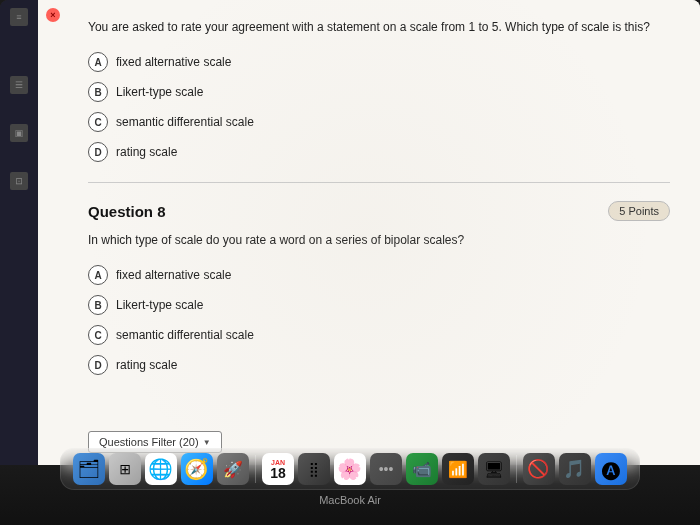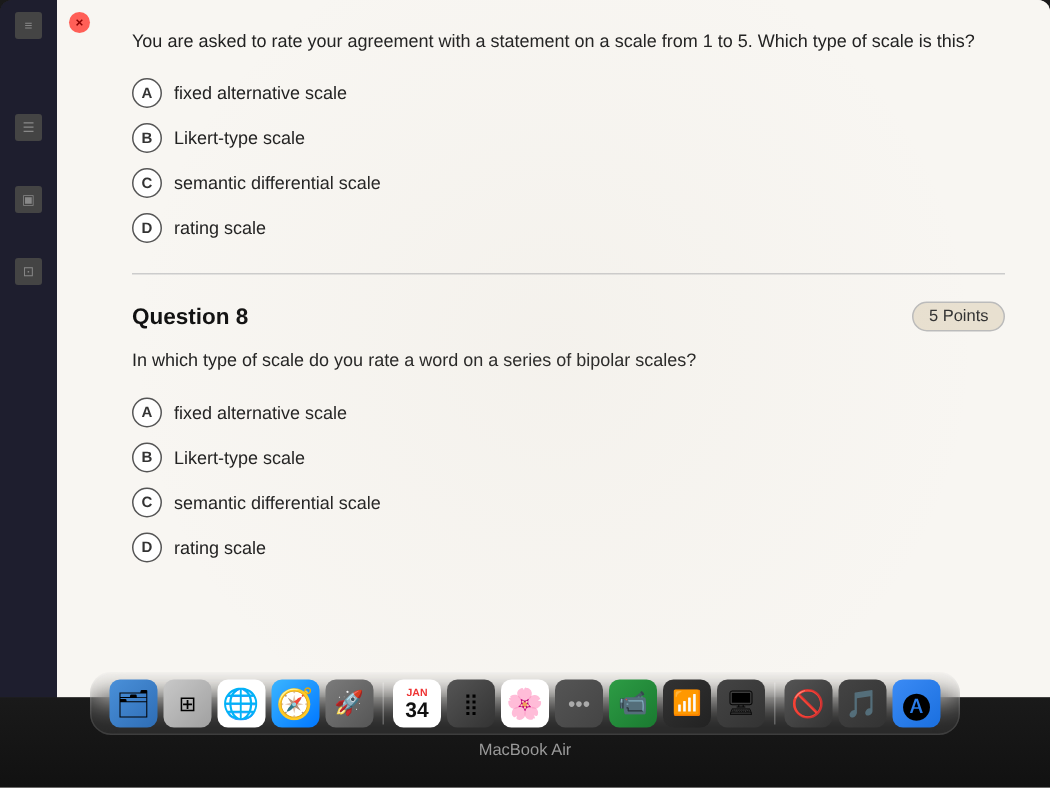--- a/index.html
+++ b/index.html
@@ -331,20 +331,26 @@
             </li>
             <li class="option-item">
               <div class="option-circle">D</div>
               <span class="option-label">rating scale</span>
             </li>
           </ul>
         </div>
 
       </div>
 
+      <div class="filter-area">
+        <button class="filter-btn">
+          <span>Questions Filter (20)</span>
+          <span class="arrow">▼</span>
+        </button>
+      </div>
 
     </div>
   </div>
 </div>
 
 <div class="dock-area">
   <div class="dock">
 
     <div class="dock-icon finder" title="Finder">🗂</div>
 
@@ -353,21 +359,21 @@
     <div class="dock-icon chrome" title="Chrome" style="font-size:20px;">🌐</div>
 
     <div class="dock-icon safari" title="Safari" style="font-size:20px;">🧭</div>
 
     <div class="dock-icon rocket" title="Rocket" style="font-size:16px;">🚀</div>
 
     <div class="dock-separator"></div>
 
     <div class="dock-icon calendar" title="Calendar" style="background:#fff;font-size:11px;font-weight:bold;flex-direction:column;line-height:1;">
       <div style="font-size:7px;color:#e33;font-weight:bold;">JAN</div>
-      <div style="font-size:14px;color:#111;font-weight:bold;line-height:1;">34</div>
+      <div style="font-size:14px;color:#111;font-weight:bold;line-height:1;">18</div>
     </div>
 
     <div class="dock-icon apps" title="Apps" style="font-size:14px;">⣿</div>
 
     <div class="dock-icon photos" title="Photos" style="font-size:20px;">🌸</div>
 
     <div class="dock-icon more" title="More" style="font-size:14px;color:#aaa;">•••</div>
 
     <div class="dock-icon facetime" title="FaceTime" style="font-size:16px;">📹</div>
 

